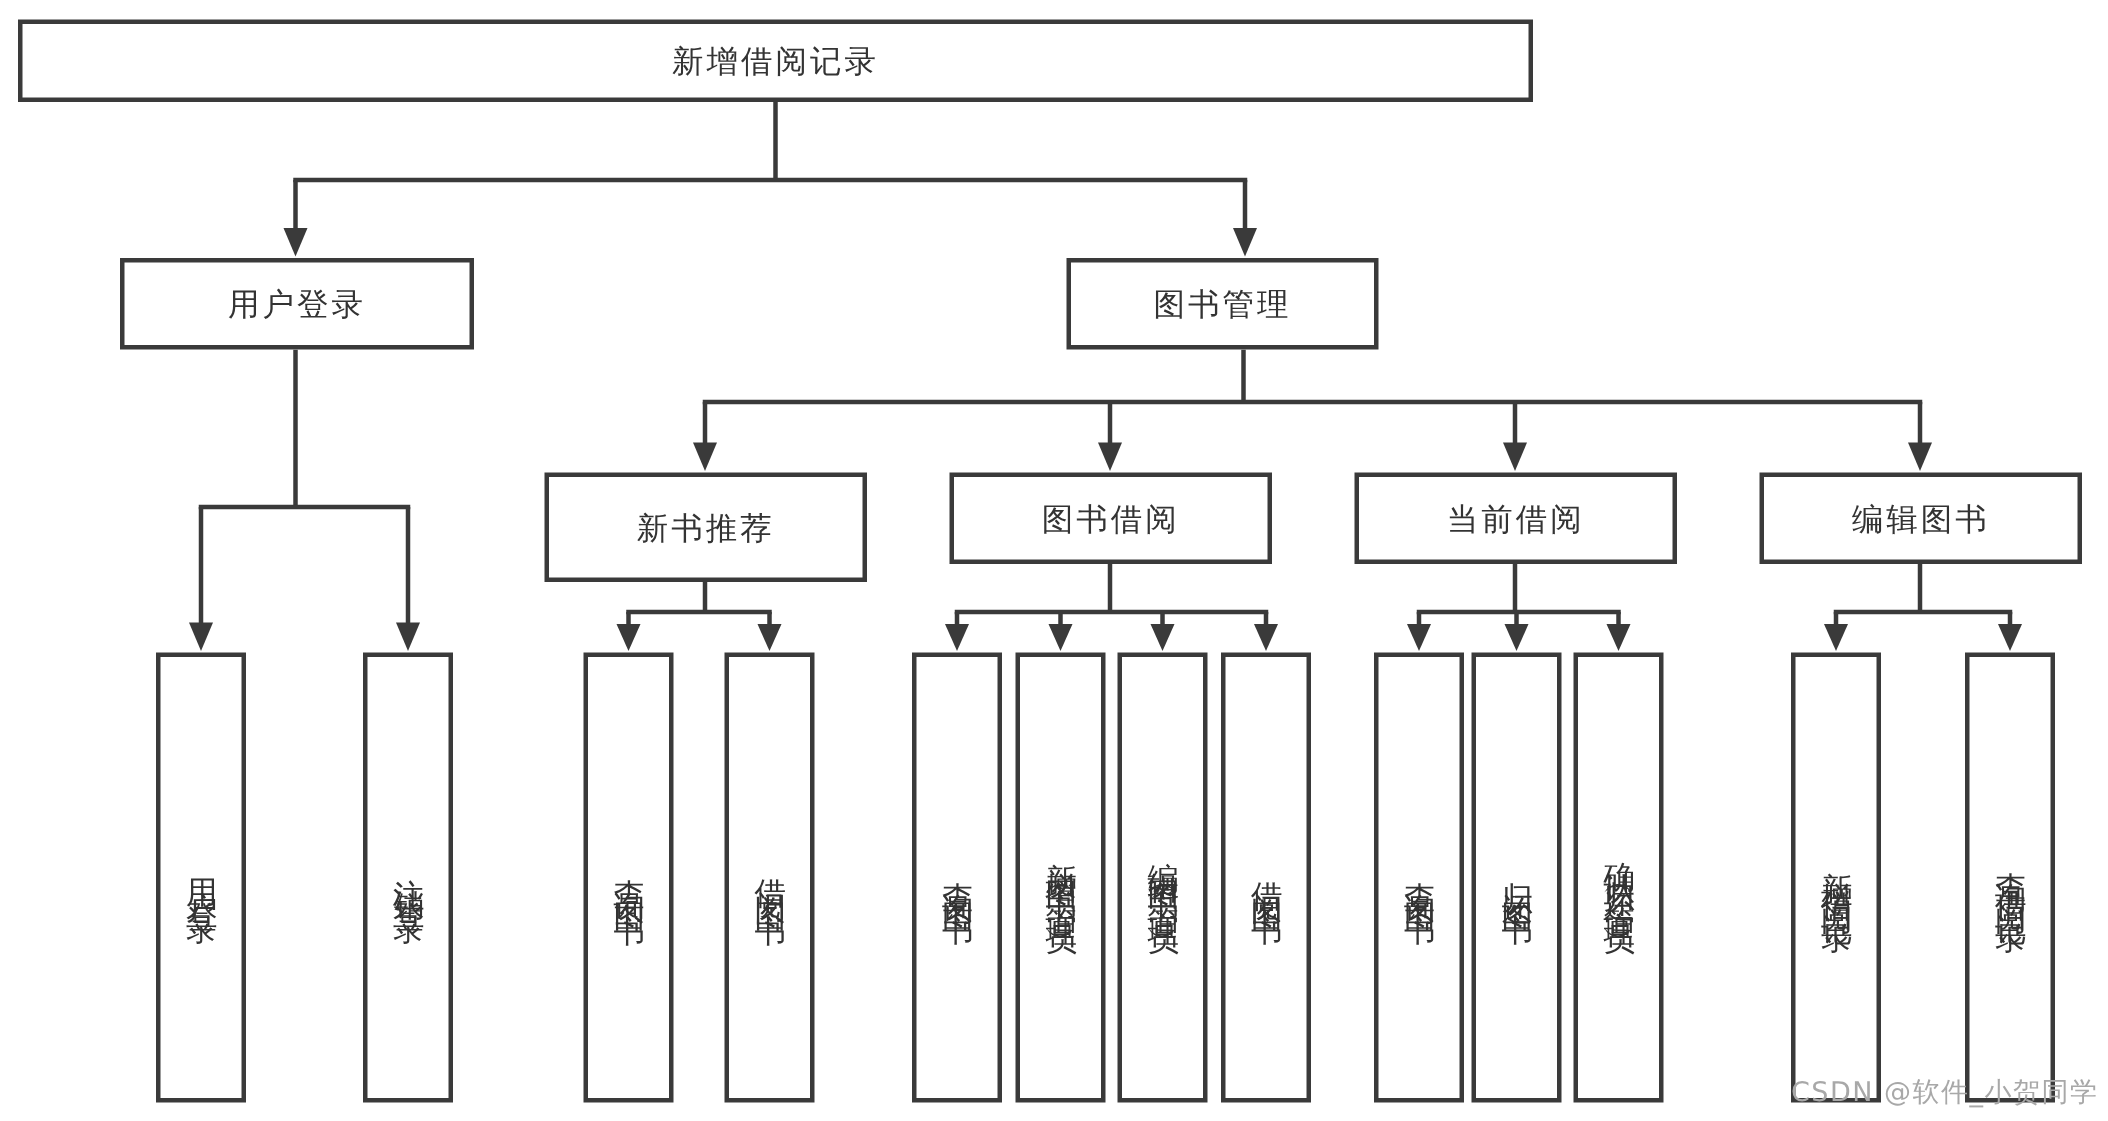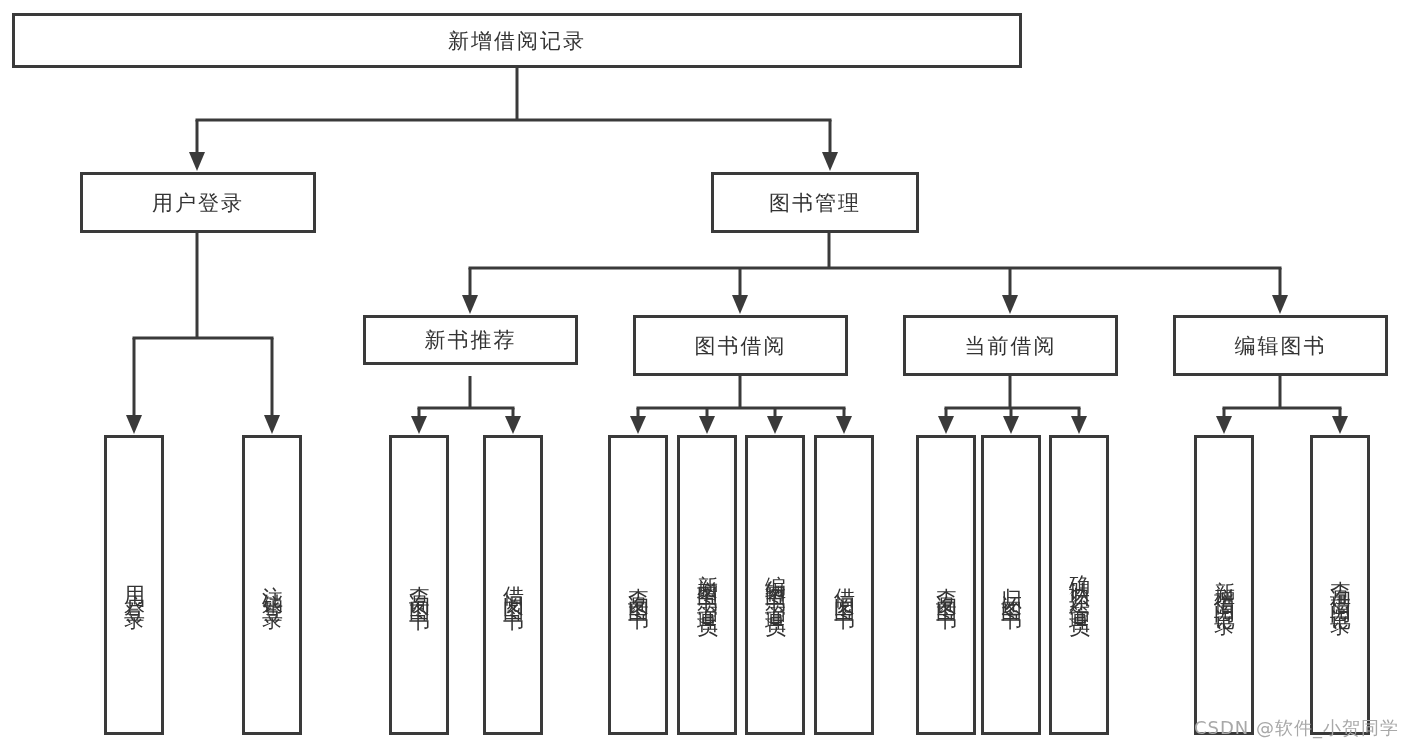--- a/index.html
+++ b/index.html
@@ -56,21 +56,21 @@
     writing-mode: vertical-rl;
     text-orientation: mixed;
     font-size: 21px;
     letter-spacing: 8px;
     line-height: 1;
   }
   
   #root    { left: 12px;   top: 13px;  width: 1010px; height: 55px; }
   #login   { left: 80px;   top: 172px; width: 236px;  height: 61px; }
   #mgmt    { left: 711px;  top: 172px; width: 208px;  height: 61px; }
-  #newbook { left: 363px;  top: 315px; width: 215px;  height: 50px; }
+  #newbook { left: 363px;  top: 315px; width: 215px;  height: 73px; }
   #borrow  { left: 633px;  top: 315px; width: 215px;  height: 61px; }
   #current { left: 903px;  top: 315px; width: 215px;  height: 61px; }
   #records { left: 1173px; top: 315px; width: 215px;  height: 61px; }
   
   #v-login    { left: 104px; }
   #v-logout   { left: 242px; }
   #v-nb-query { left: 389px; }
   #v-nb-borrow{ left: 483px; }
   #v-bb-query { left: 608px; letter-spacing: 7px; }
   #v-bb-add   { left: 677px; letter-spacing: 6px; }

